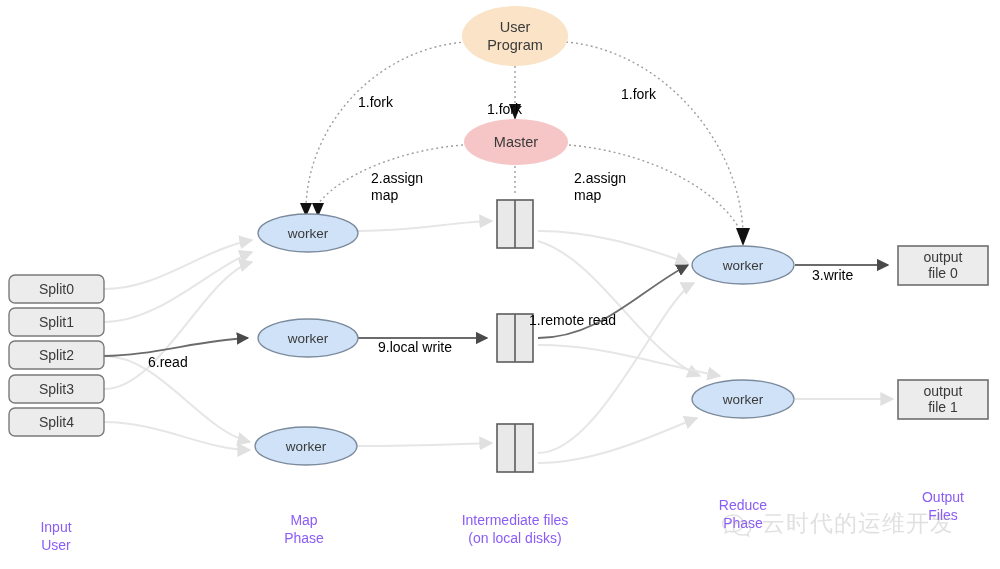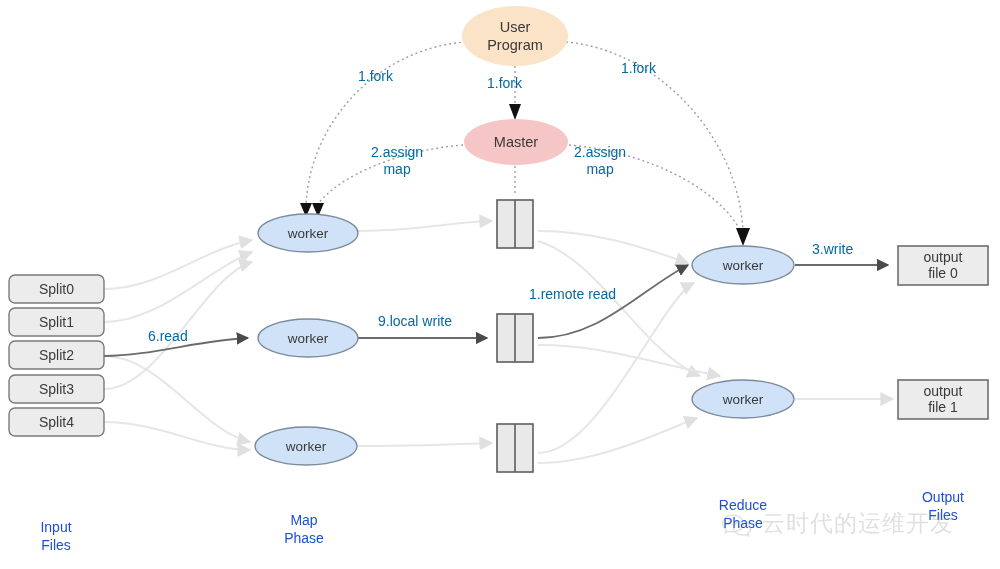--- a/index.html
+++ b/index.html
@@ -21,29 +21,29 @@
     width: 1000px;
     height: 569px;
   }
   .node-text {
     font-family: "Liberation Sans", "DejaVu Sans", sans-serif;
     fill: #3a3a3a;
   }
   .edge-label {
     position: absolute;
     font-size: 14px;
-    color: #0369a1;
+    color: #000000;
     white-space: pre;
     line-height: 17px;
-    text-align: center;
+    margin-top: 26px;
   }
   .phase-label {
     position: absolute;
     font-size: 14px;
-    color: #1d4ed8;
+    color: #8b5cf6;
     text-align: center;
     line-height: 18px;
     white-space: pre;
   }
   .box-label {
     font-family: "Liberation Sans", "DejaVu Sans", sans-serif;
     fill: #3a3a3a;
     font-size: 14px;
   }
   .watermark {
@@ -227,25 +227,27 @@
 
   <div class="edge-label" style="left:148px; top:328px;">6.read</div>
 
   <div class="edge-label" style="left:378px; top:313px;">9.local write</div>
 
   <div class="edge-label" style="left:529px; top:286px;">1.remote read</div>
 
   <div class="edge-label" style="left:812px; top:241px;">3.write</div>
 
   <div class="phase-label" style="left:20px; top:518px; width:72px;">Input
-Files</div>
+User</div>
 
   <div class="phase-label" style="left:268px; top:511px; width:72px;">Map
 Phase</div>
 
+  <div class="phase-label" style="left:434px; top:511px; width:162px;">Intermediate files
+(on local disks)</div>
 
   <div class="phase-label" style="left:707px; top:496px; width:72px;">Reduce
 Phase</div>
 
   <div class="phase-label" style="left:907px; top:488px; width:72px;">Output
 Files</div>
 
   <div class="watermark">
     <svg width="30" height="26" viewBox="0 0 30 26">
       <path d="M11 2 C5 2 0.6 6 0.6 10.4 C0.6 13 2 15.2 4.3 16.7 L3.3 20 L7 18.2

